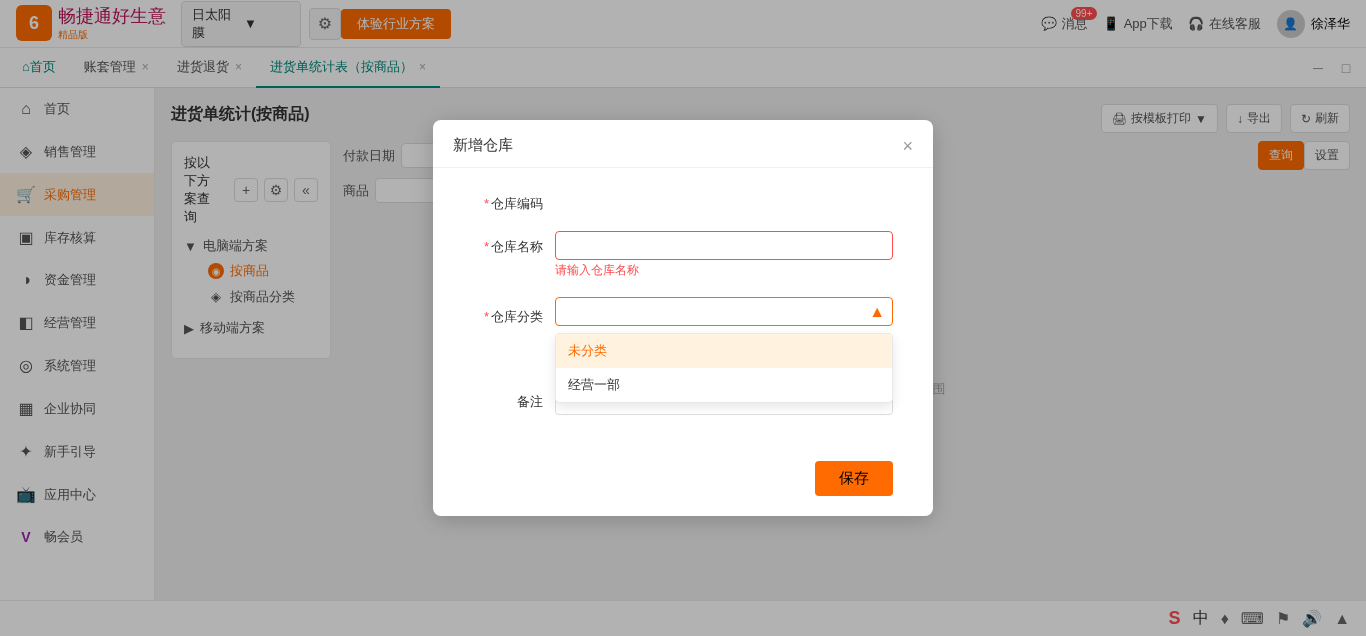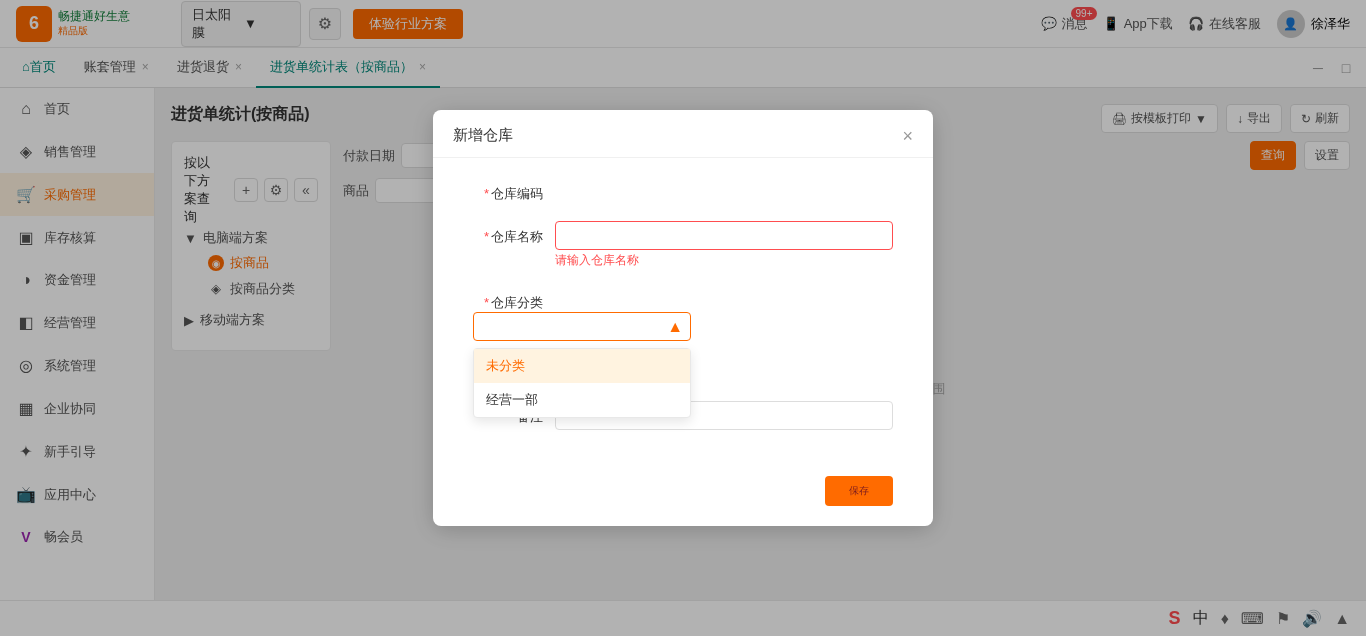--- a/index.html
+++ b/index.html
@@ -27,21 +27,21 @@
       background: #ff6b00;
       border-radius: 6px;
       display: flex;
       align-items: center;
       justify-content: center;
       color: #fff;
       font-size: 18px;
       font-weight: bold;
       margin-right: 6px;
     }
-    .logo-text { font-size: 12px; color: #15803d; line-height: 1.3; }
+    .logo-text { font-size: 18px; color: #be185d; line-height: 1.3; }
     .logo-sub { font-size: 10px; color: #ff6b00; }
     .store-selector {
       display: flex;
       align-items: center;
       background: #f5f5f5;
       border: 1px solid #ddd;
       border-radius: 4px;
       padding: 4px 10px;
       margin-left: 10px;
       cursor: pointer;
@@ -61,21 +61,20 @@
       font-size: 16px;
     }
     .trial-btn {
       background: #ff6b00;
       color: #fff;
       border: none;
       border-radius: 4px;
       padding: 6px 16px;
       font-size: 13px;
       cursor: pointer;
-      margin-left: 12px;
     }
     .header-right {
       margin-left: auto;
       display: flex;
       align-items: center;
       gap: 16px;
     }
     .header-icon-item {
       display: flex;
       align-items: center;
@@ -221,20 +220,21 @@
       background: #fff;
       border: 1px solid #e8e8e8;
       border-radius: 4px;
       padding: 12px;
       margin-bottom: 12px;
     }
     .query-header {
       display: flex;
       align-items: center;
       gap: 20px;
+      margin-bottom: 8px;
       font-size: 13px;
       color: #333;
     }
     .query-actions {
       display: flex;
       gap: 6px;
     }
     .icon-btn {
       width: 24px; height: 24px;
       display: flex; align-items: center; justify-content: center;
@@ -416,25 +416,25 @@
     .dropdown-list-item.selected { background: #fff3e0; color: #ff6b00; }
     .modal-footer {
       display: flex;
       justify-content: flex-end;
       padding: 0 40px;
       gap: 12px;
       margin-top: 8px;
     }
     .btn-save {
       background: #ff6b00;
-      color: #7f1d1d;
+      color: #000000;
       border: none;
       border-radius: 4px;
       padding: 8px 24px;
-      font-size: 10px;
+      font-size: 15px;
       cursor: pointer;
     }
 
     
     .bottom-bar {
       position: fixed;
       bottom: 0;
       right: 0;
       left: 0;
       height: 36px;
@@ -642,21 +642,21 @@
           <div class="filter-item">
             <span class="filter-label">付款日期</span>
             <input class="filter-input" type="text" placeholder="" style="width: 200px;">
           </div>
           <div class="filter-item">
             <span class="filter-label">单据状态</span>
             <select class="filter-select">
               <option></option>
             </select>
           </div>
-          <div style="margin-left:auto;display:flex;gap:8px;">
+          <div style="margin-left:auto;display:flex;">
             <button class="toolbar-btn primary">查询</button>
             <button class="toolbar-btn">设置</button>
           </div>
         </div>
         <div class="filter-row">
           <div class="filter-item">
             <span class="filter-label">商品</span>
             <input class="filter-input" type="text" placeholder="" style="width: 200px;">
             <span style="cursor:pointer;color:#aaa;margin-left:2px;">...</span>
           </div>
@@ -695,21 +695,21 @@
       <div class="form-row">
         <div class="form-label">
           <span class="required-star">*</span><span>仓库名称</span>
         </div>
         <div style="flex:1;position:relative;">
           <input class="form-control error" type="text" style="width: 100%;">
           <div style="color:#ff4d4f;font-size:12px;margin-top:2px;">请输入仓库名称</div>
         </div>
       </div>
 
-      <div class="form-row" style="align-items:flex-start;flex-direction:column;">
+      <div class="form-row" style="align-items:flex-end;">
         <div class="form-label">
           <span class="required-star">*</span><span>仓库分类</span>
         </div>
         <div class="dropdown-wrapper">
           <input class="dropdown-input" type="text" style="border-color: rgb(255, 107, 0);">
           <span class="dropdown-toggle">▲</span>
           <div class="dropdown-list">
             <div class="dropdown-list-item selected">未分类</div>
             <div class="dropdown-list-item">经营一部</div>
           </div>

